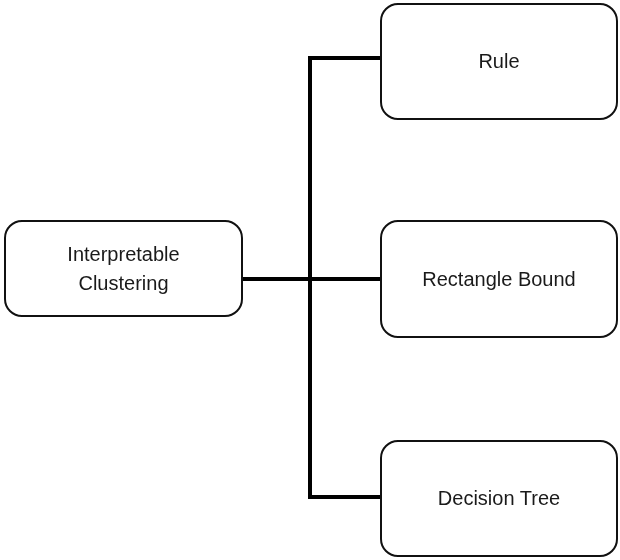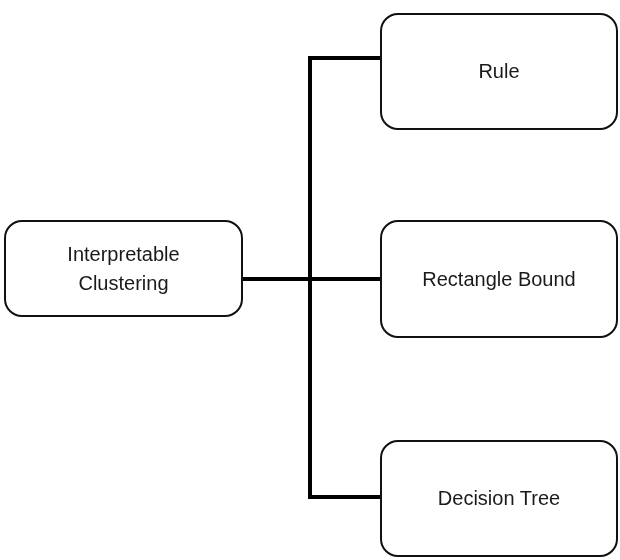--- a/index.html
+++ b/index.html
@@ -34,21 +34,21 @@
     max-width: 176px;
   }
   .connector {
     position: absolute;
     background: #000000;
     z-index: 1;
   }
   
   .node-root       { left: 4px;   top: 220px; width: 239px; height: 97px; }
   
-  .node-rule       { left: 380px; top: 13px;   width: 238px; height: 117px; }
+  .node-rule       { left: 380px; top: 3px;   width: 238px; height: 117px; }
   .node-rectangle  { left: 380px; top: 220px; width: 238px; height: 118px; }
   .node-decision   { left: 380px; top: 440px; width: 238px; height: 117px; }
   
   .edge-main-h     { left: 243px; top: 277px; width: 137px; height: 4px; }
   .edge-trunk-v    { left: 308px; top: 56px;  width: 4px;   height: 443px; }
   .edge-top-h      { left: 310px; top: 56px;  width: 70px;  height: 4px; }
   .edge-bottom-h   { left: 310px; top: 495px; width: 70px;  height: 4px; }
 </style>
 </head>
 <body>

